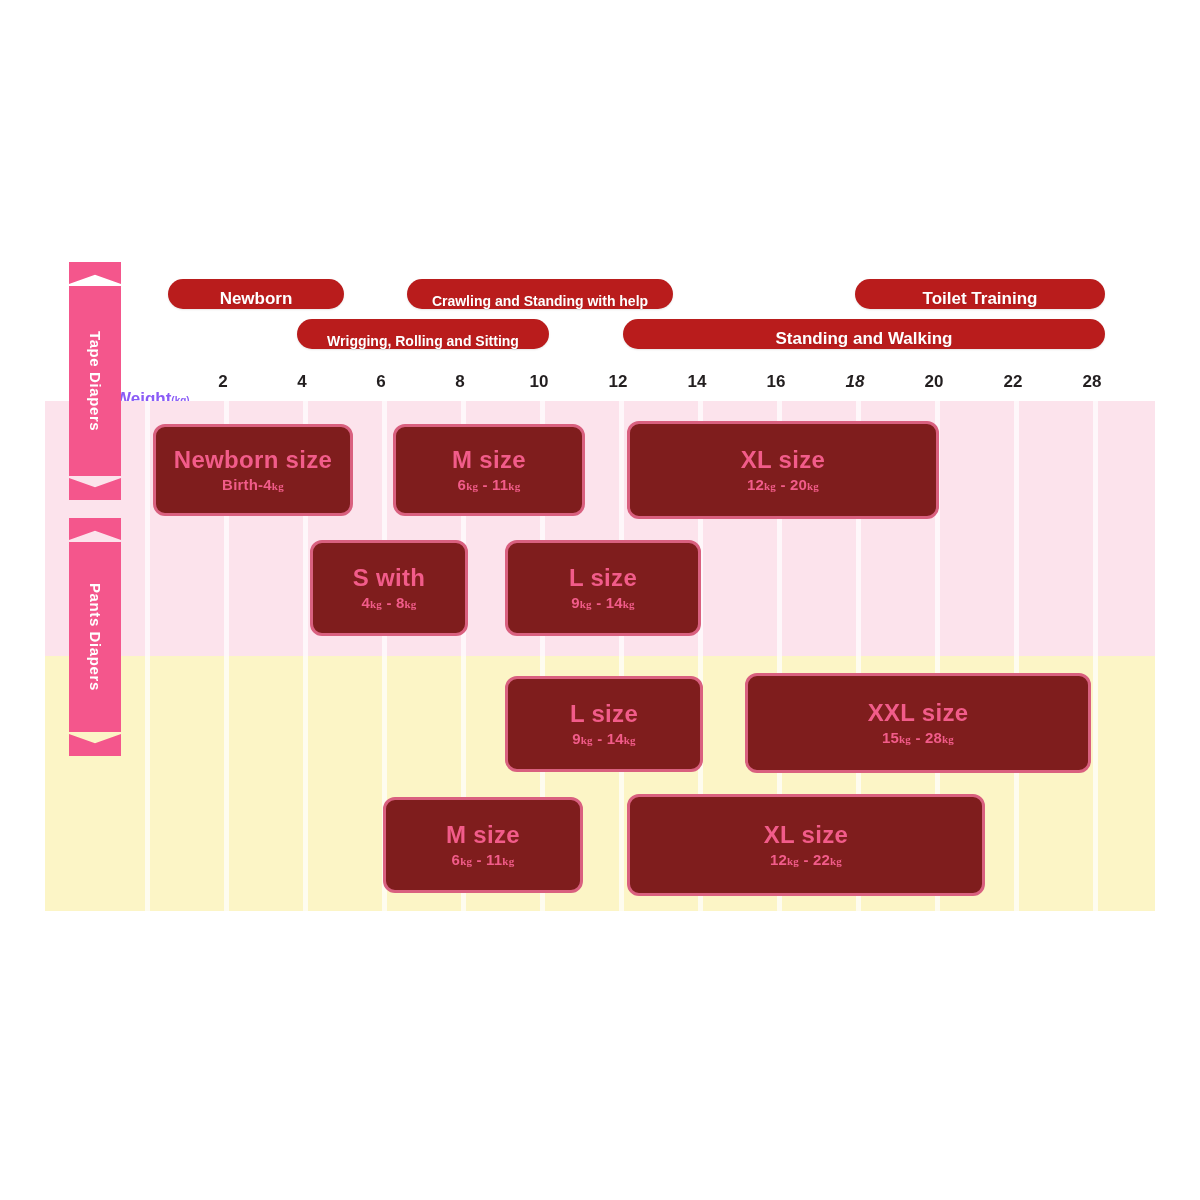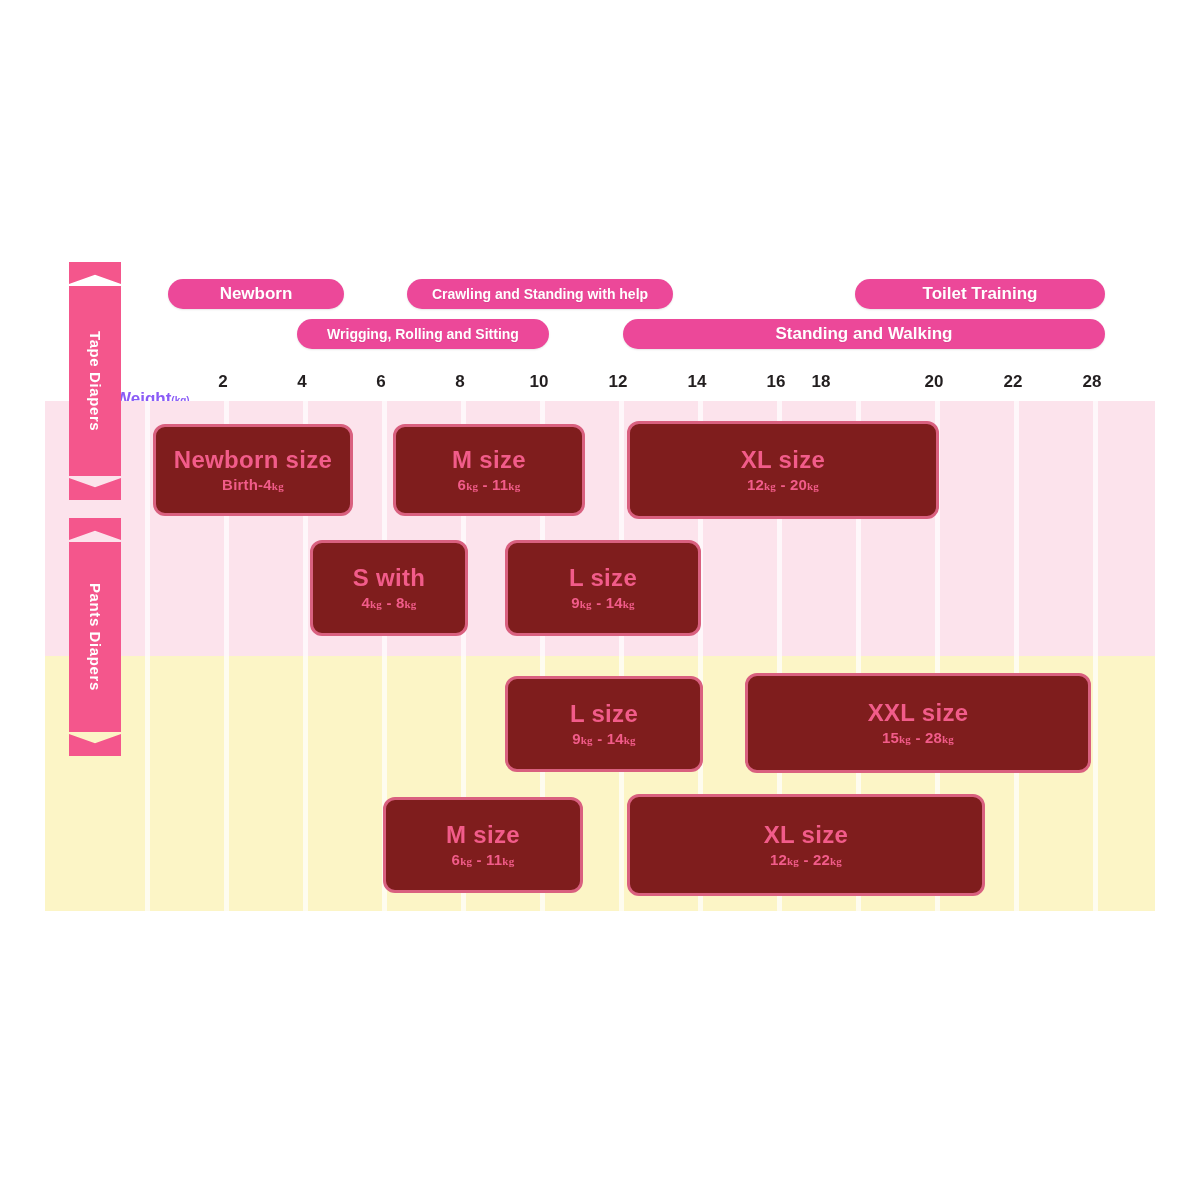--- a/index.html
+++ b/index.html
@@ -23,23 +23,23 @@
   }
   .guide-label{
     position:absolute;left:30px;top:33px;
     color:#29ABE2;
     font-size:17px;font-weight:bold;letter-spacing:1.5px;
     writing-mode:vertical-rl;text-orientation:mixed;
     white-space:nowrap;
   }
   .pill{
     position:absolute;height:30px;border-radius:15px;
-    background:#ec4899;
+    background:#b91c1c;
     color:#ffffff;
-    display:flex;align-items:center;justify-content:center;
+    display:flex;align-items:flex-end;justify-content:center;
     font-weight:bold;white-space:nowrap;
     box-shadow:0 1px 2px rgba(0,0,0,.10);
     text-shadow:0 1px 1px rgba(0,0,0,.08);
   }
   .pill.p-newborn{left:123px;top:26px;width:176px;font-size:17px;}
   .pill.p-crawl  {left:362px;top:26px;width:266px;font-size:14px;}
   .pill.p-toilet {left:810px;top:26px;width:250px;font-size:17px;}
   .pill.p-wrig   {left:252px;top:66px;width:252px;font-size:14px;}
   .pill.p-stand  {left:578px;top:66px;width:482px;font-size:17px;}
 
@@ -142,21 +142,21 @@
       <div class="axis-title"><span>Weight</span><span class="unit">(kg)</span></div>
       <div id="ticks-host">
           <div class="tick" style="left: 178px;">2</div>
           <div class="tick" style="left: 257px;">4</div>
           <div class="tick" style="left: 336px;">6</div>
           <div class="tick" style="left: 415px;">8</div>
           <div class="tick" style="left: 494px;">10</div>
           <div class="tick" style="left: 573px;">12</div>
           <div class="tick" style="left: 652px;">14</div>
           <div class="tick" style="left: 731px;">16</div>
-          <div class="tick" style="left: 776px;">18</div>
+          <div class="tick" style="left: 810px; font-style: italic;">18</div>
           <div class="tick" style="left: 889px;">20</div>
           <div class="tick" style="left: 968px;">22</div>
           <div class="tick" style="left: 1047px;">28</div>
         </div>
     </div>
   </div>
 
   <div class="band band-tape"></div>
   <div class="band band-pants"></div>
   <div id="grid-host">

